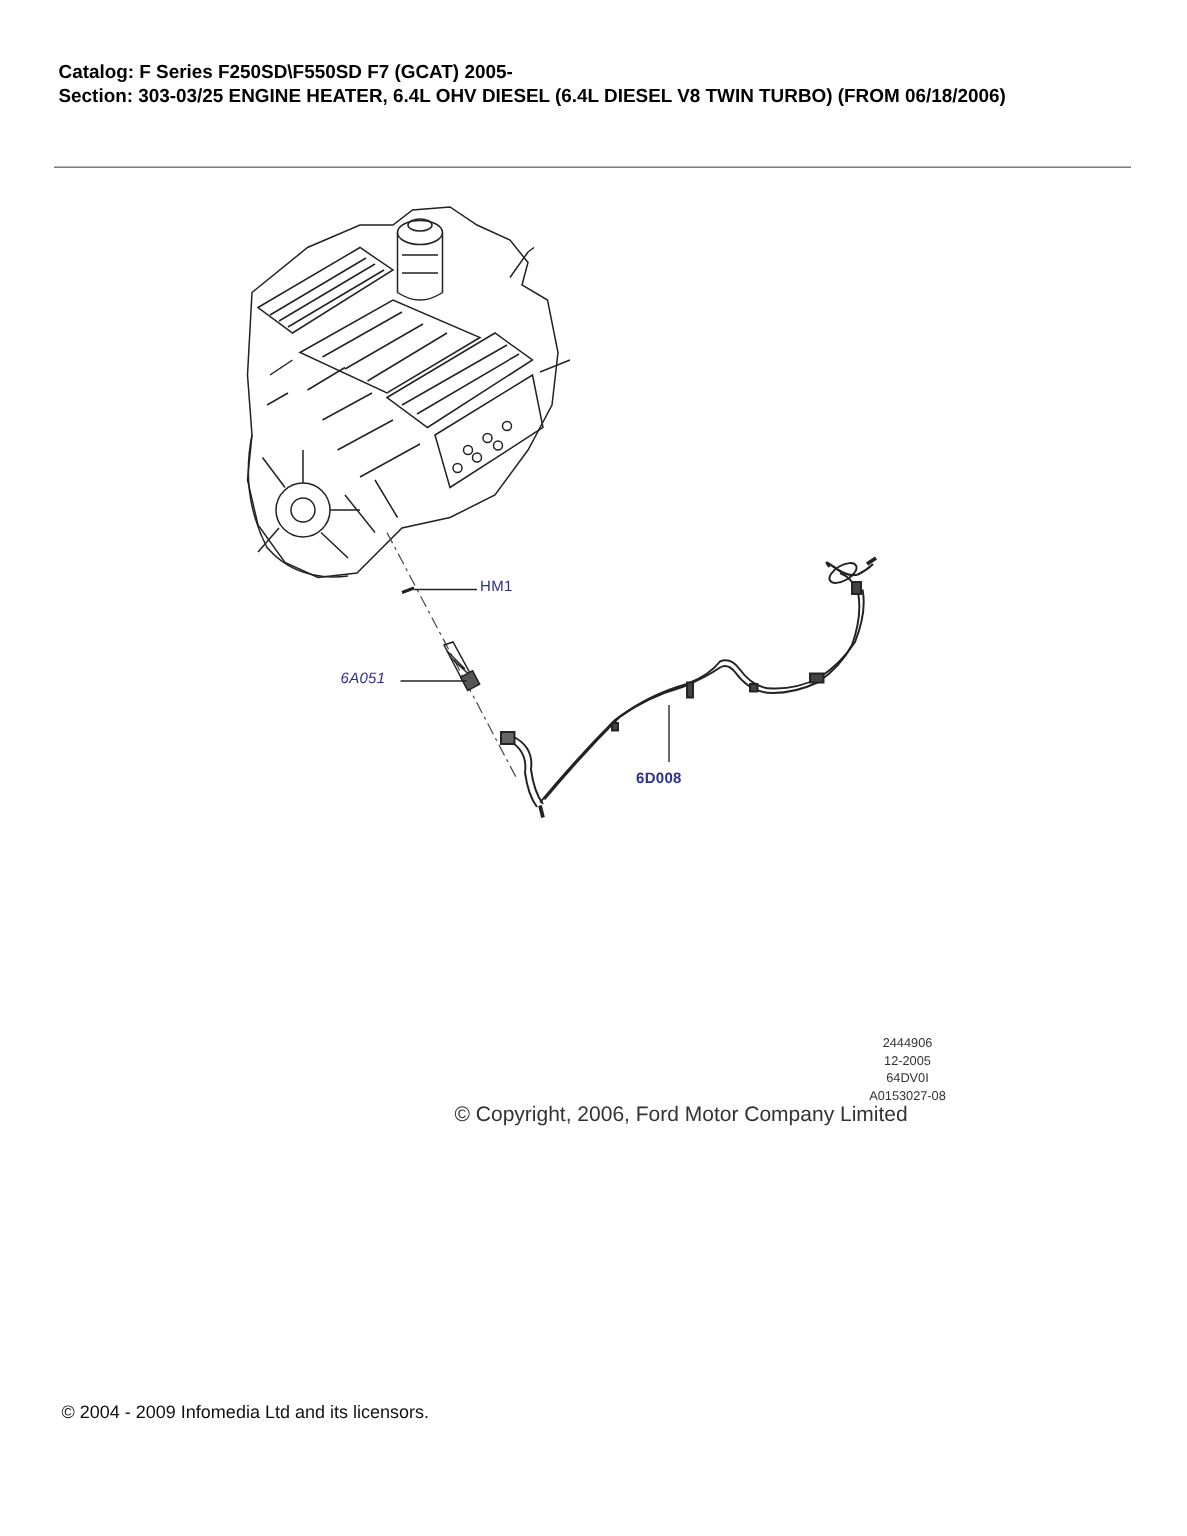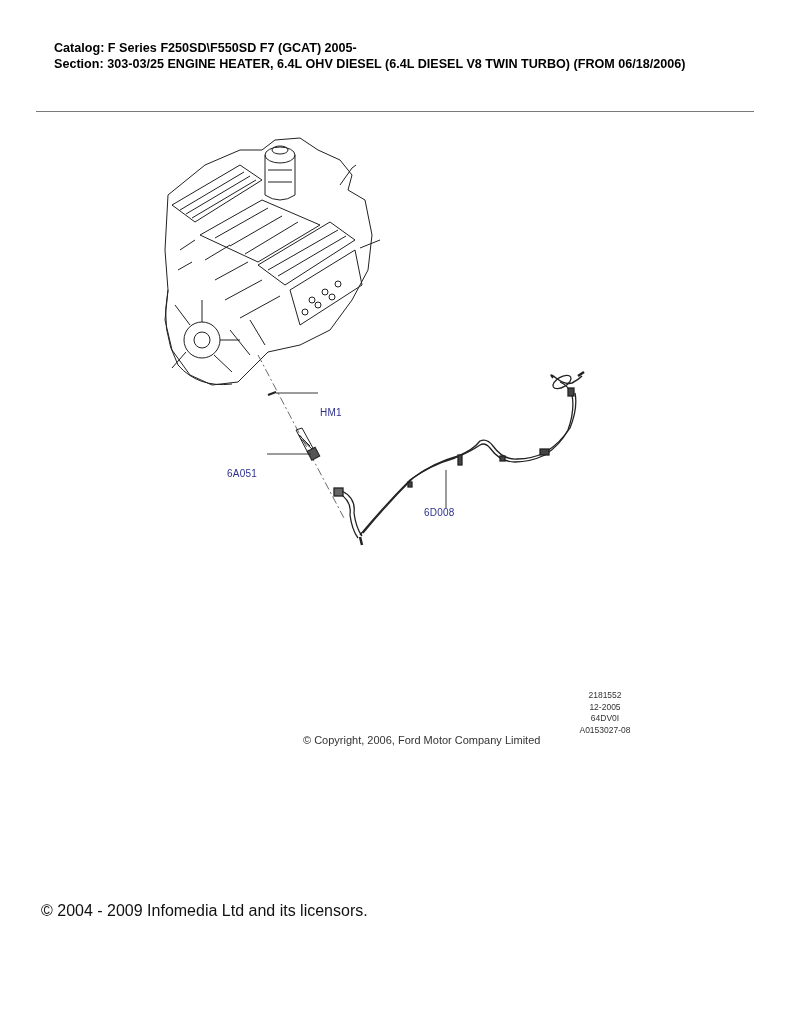--- a/index.html
+++ b/index.html
@@ -1,24 +1,24 @@
 <!DOCTYPE html>
 <html><head>
   <meta charset="utf-8">
   <style>
     html, body { margin: 0; padding: 0; background: #ffffff; }
     body { width: 791px; height: 1024px; position: relative; overflow: hidden;
            font-family: "Liberation Sans", sans-serif; color: #000; }
-    .hdr { position: absolute; left: 39px; top: 40px; font-weight: bold; font-size: 12.6px; line-height: 16px; white-space: nowrap; margin-left: 15px; }
+    .hdr { position: absolute; left: 39px; top: 40px; font-weight: bold; font-size: 12.6px; line-height: 16px; white-space: nowrap; }
     .rule { position: absolute; left: 36px; top: 111px; width: 718px; height: 1px; background: #7a7a7a; }
     .diagram { position: absolute; left: 0; top: 0; width: 791px; height: 1024px; }
-    .callout { position: absolute; font-size: 10px; color: #2e2f8f; letter-spacing: 0.2px; margin-top: 21px; }
+    .callout { position: absolute; font-size: 10px; color: #2e2f8f; letter-spacing: 0.2px; }
     .ref { position: absolute; left: 560px; top: 690px; width: 90px; text-align: center; font-size: 8.5px; line-height: 11.5px; color: #333; }
-    .copy-ford { position: absolute; left: 303px; top: 734px; font-size: 11px; color: #333; white-space: nowrap; }
-    .copy-info { position: absolute; left: 41px; top: 902px; font-size: 16px; color: #111; white-space: nowrap; }
+    .copy-ford { position: absolute; left: 303px; top: 734px; font-size: 14px; color: #333; white-space: nowrap; }
+    .copy-info { position: absolute; left: 41px; top: 934px; font-size: 12px; color: #111; white-space: nowrap; }
   </style>
 </head>
 <body>
 
 <div class="hdr">
   <div>Catalog: F Series F250SD\F550SD F7 (GCAT) 2005-</div>
   <div>Section: 303-03/25  ENGINE HEATER, 6.4L OHV DIESEL (6.4L DIESEL V8 TWIN TURBO) (FROM 06/18/2006)</div>
 </div>
 
 <div class="rule"></div>
@@ -91,25 +91,25 @@
     <rect x="568" y="388" width="6" height="8" fill="#444"></rect>
     <rect x="540" y="449" width="9" height="6" fill="#444"></rect>
     <rect x="500" y="456" width="5" height="5" fill="#444"></rect>
     <rect x="458" y="455" width="4" height="10" fill="#444"></rect>
     <rect x="408" y="482" width="4" height="5" fill="#444"></rect>
   </g>
   <path d="M446 470 L446 508" stroke="#222" stroke-width="0.9"></path>
 </svg>
 
 <div class="callout" style="left:320px; top:386px;">HM1</div>
-<div class="callout" style="left:227px; top:447px;">6A051</div>
-<div class="callout" style="left:424px; top:486px;">6D008</div>
+<div class="callout" style="left:227px; top:447px;font-style:italic;">6A051</div>
+<div class="callout" style="left:424px; top:514px;font-weight:bold;">6D008</div>
 
 <div class="ref">
-  <div>2181552</div>
+  <div>2444906</div>
   <div>12-2005</div>
   <div>64DV0I</div>
   <div>A0153027-08</div>
 </div>
 
 <div class="copy-ford">© Copyright, 2006, Ford Motor Company Limited</div>
 
 <div class="copy-info">© 2004 - 2009 Infomedia Ltd and its licensors.</div>
 
 </body></html>

